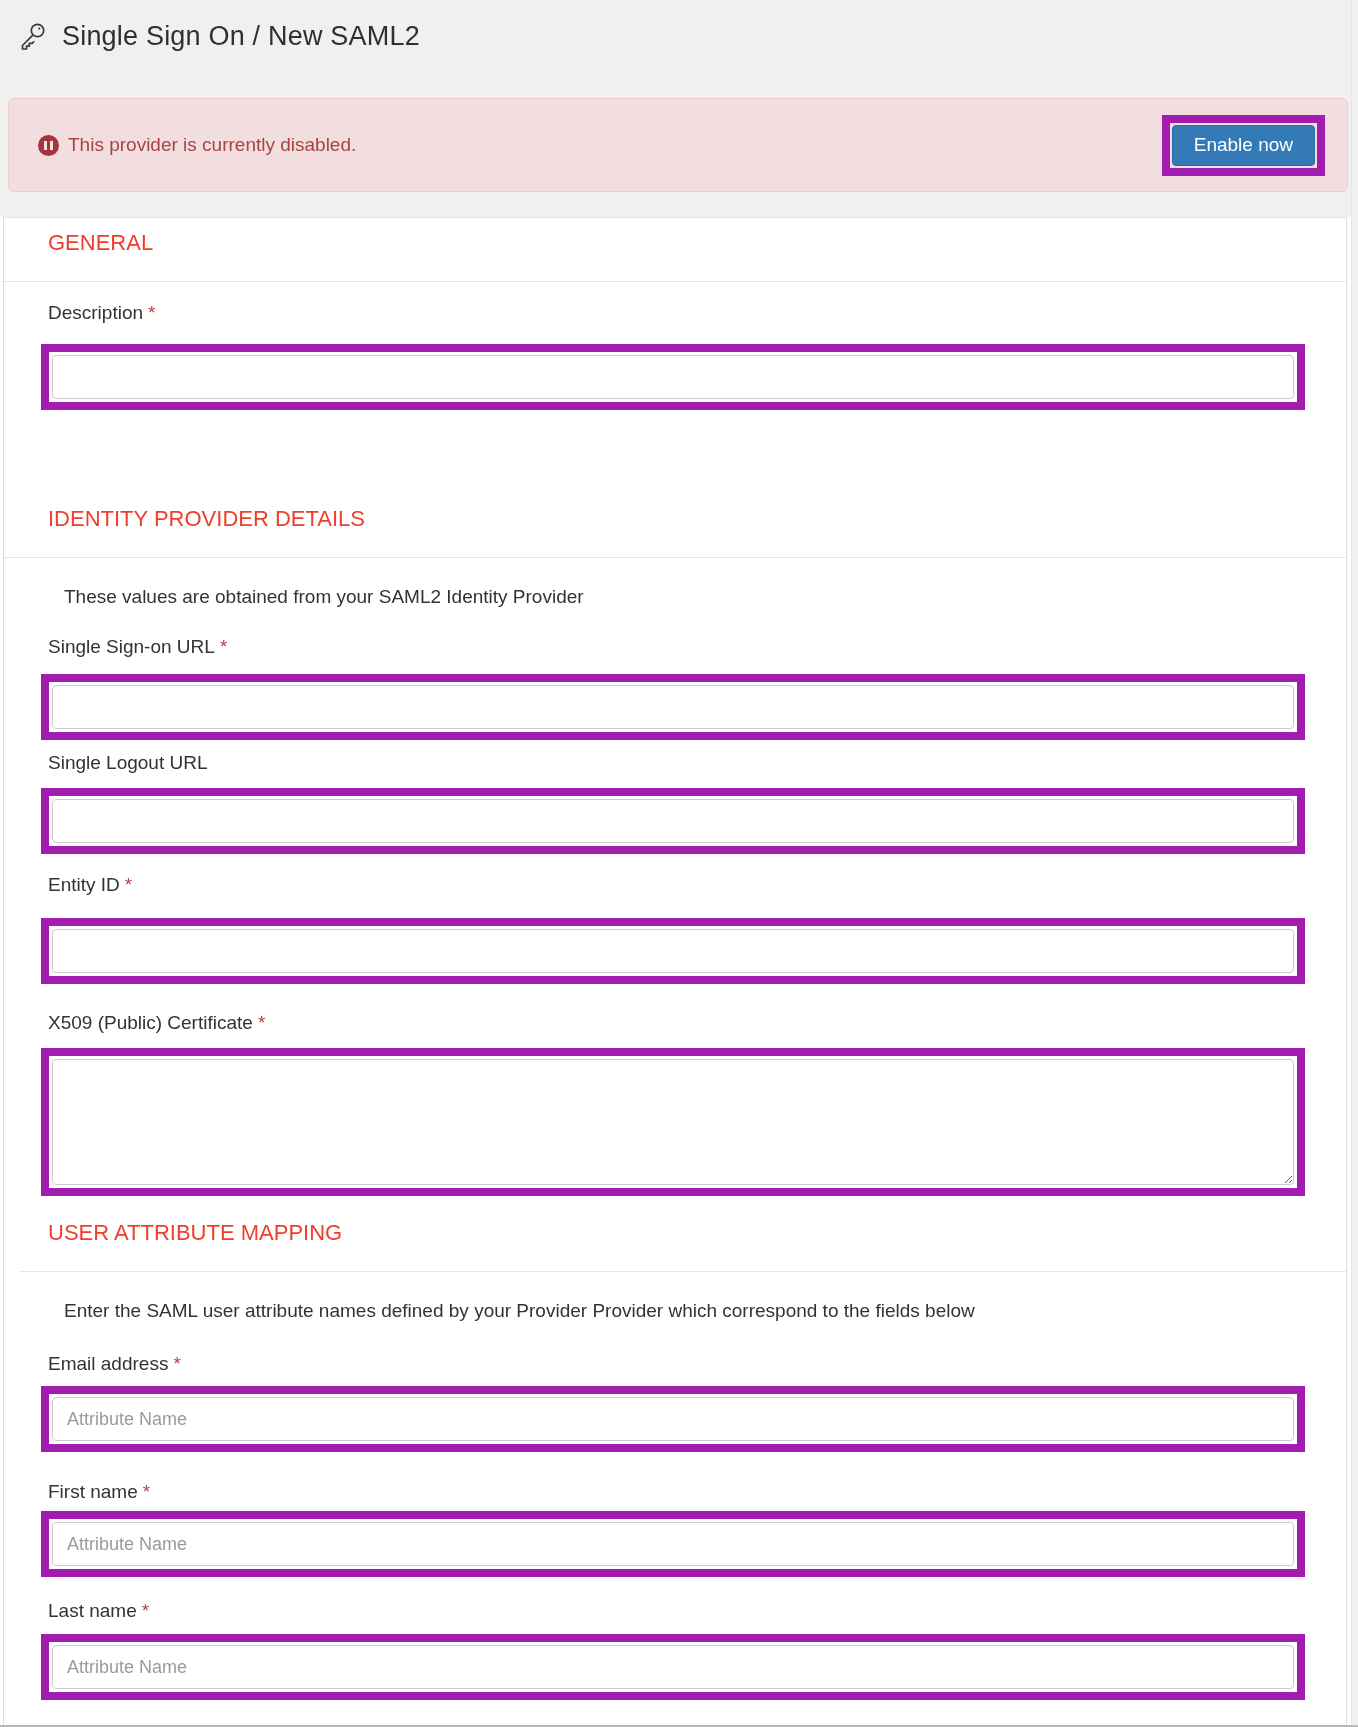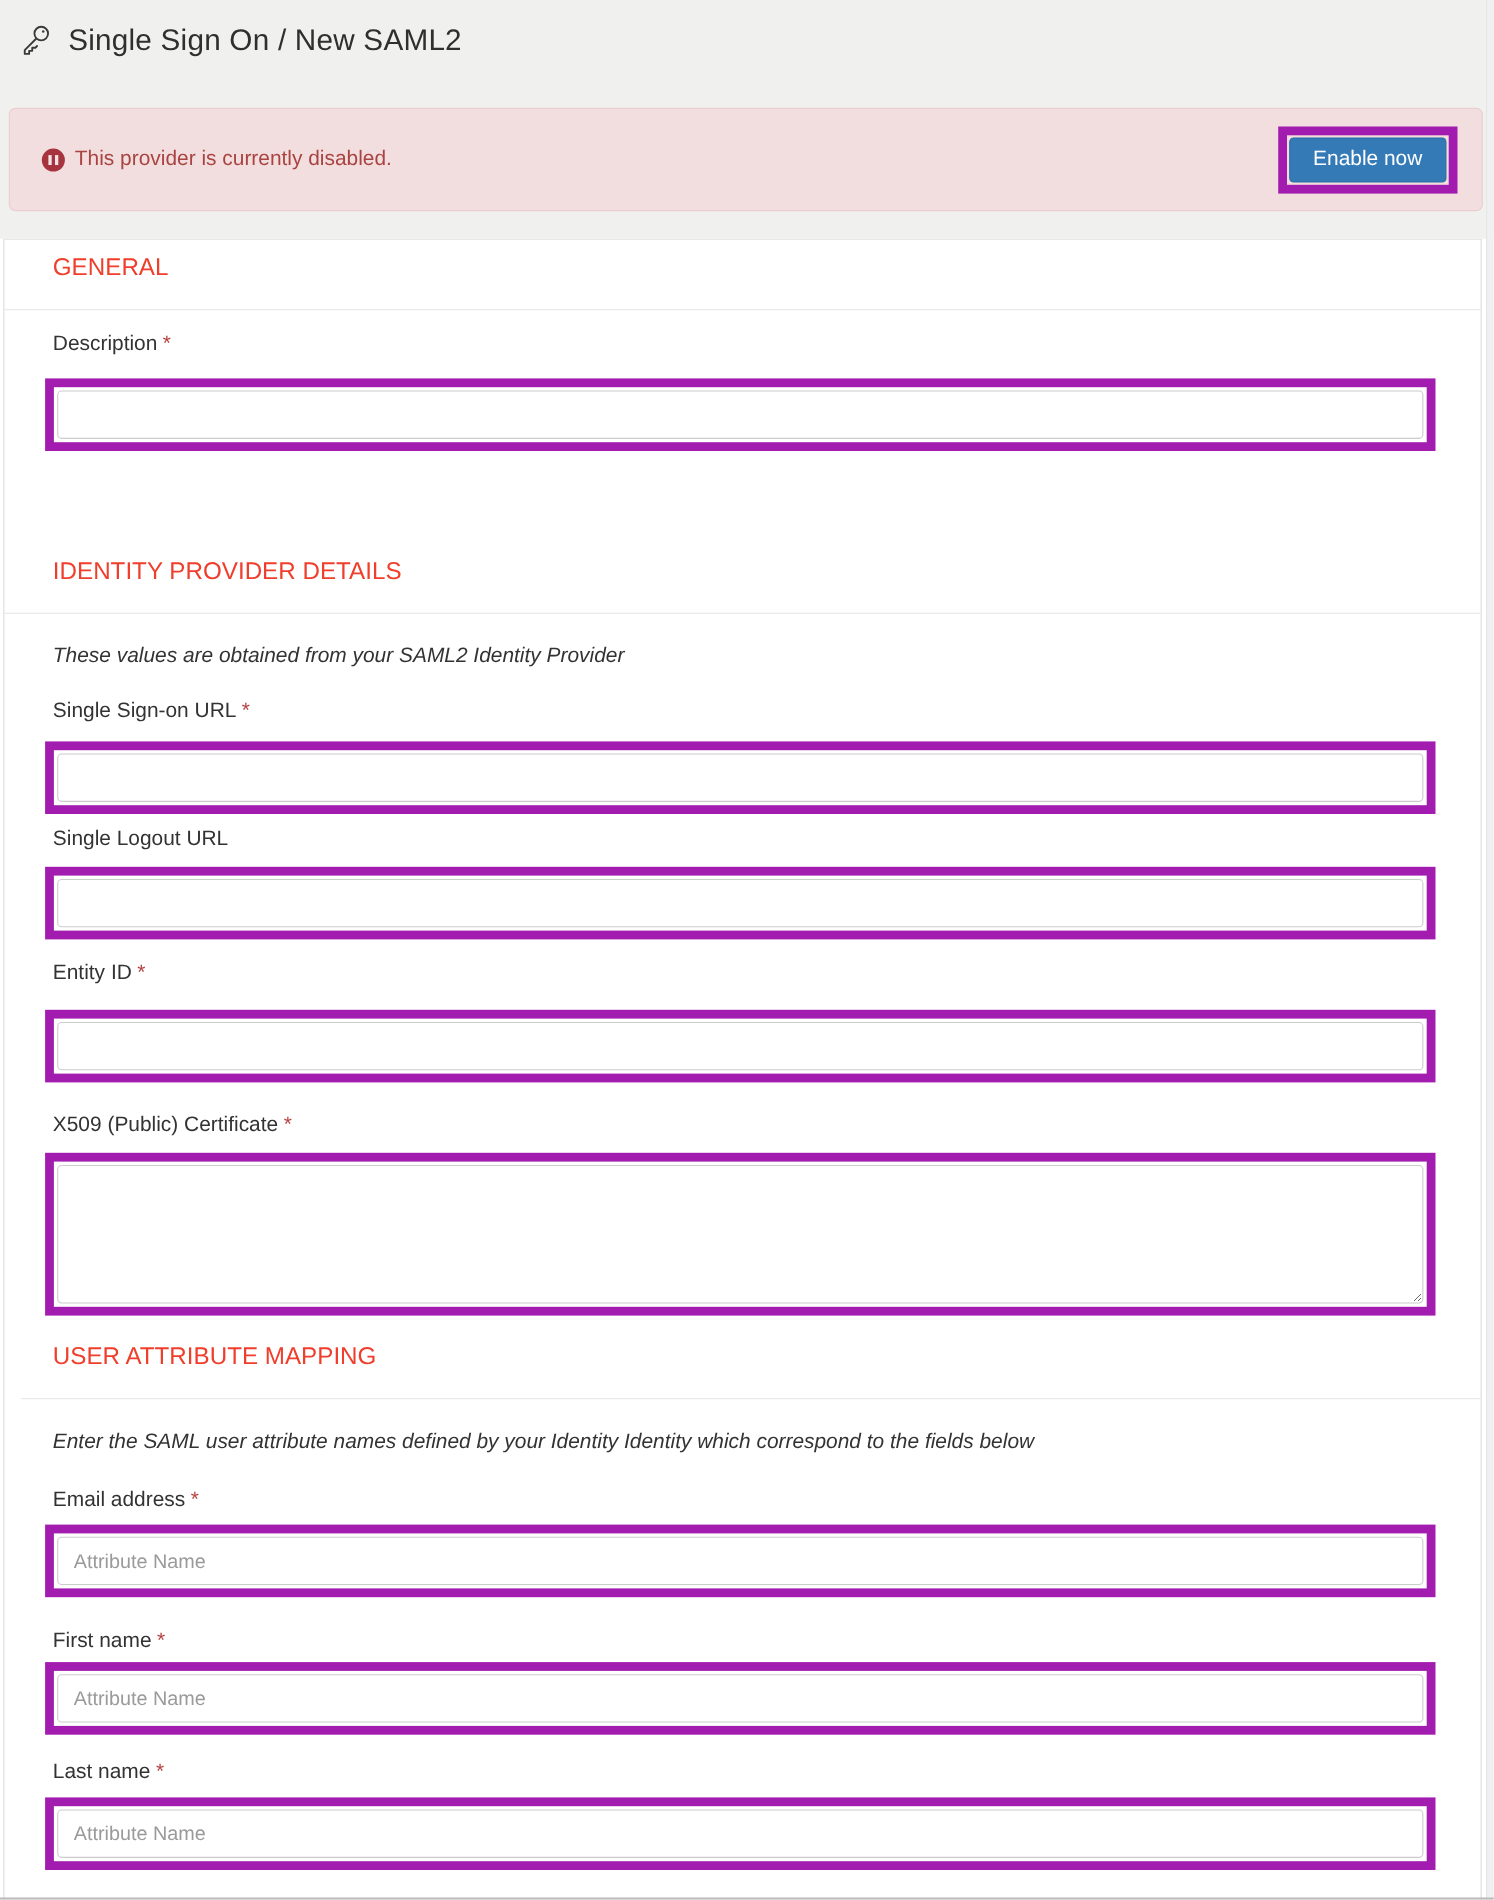--- a/index.html
+++ b/index.html
@@ -64,21 +64,21 @@
     font-size:22px; line-height:26px;
     color:#ef3e2b;
     margin-left:44px;
   }
   .h-general { margin-top:12px; }
   .h-idp     { margin-top:96px; }
   .h-uam     { margin-top:24px; }
   hr.divider { border:0; border-top:1px solid #e7e7e7; margin-top:25px; }
   hr.divider-inset { margin-left:15px; }
 
-  .intro-text { font-size:19px; line-height:22px; margin-left:44px; color:#333;font-style:italic; }
+  .intro-text { font-size:19px; line-height:22px; margin-left:60px; color:#333; }
   .intro-idp { margin-top:28px; }
   .intro-uam { margin-top:28px; }
 
   .field-label { font-size:19px; line-height:22px; margin-left:44px; color:#333; }
   .req { color:#b5413f; margin-left:5px; }
 
   .annot-field { margin-left:37px; margin-right:41px; }
   .text-input {
     display:block; width:100%; height:44px;
     border:1px solid #cccccc; border-radius:4px;
@@ -177,21 +177,21 @@
   <div class="field-label lbl-cert">
     <span>X509 (Public) Certificate</span><span class="req">*</span>
   </div>
   <div class="annot annot-field box-cert">
     <textarea class="text-input" style=""></textarea>
   </div>
 
   <h2 class="section-heading h-uam">USER ATTRIBUTE MAPPING</h2>
   <hr class="divider divider-inset">
 
-  <div class="intro-text intro-uam">Enter the SAML user attribute names defined by your Identity Identity which correspond to the fields below</div>
+  <div class="intro-text intro-uam">Enter the SAML user attribute names defined by your Provider Provider which correspond to the fields below</div>
 
   <div class="field-label lbl-email">
     <span>Email address</span><span class="req">*</span>
   </div>
   <div class="annot annot-field box-email">
     <input type="text" class="text-input" placeholder="Attribute Name" style="">
   </div>
 
   <div class="field-label lbl-first">
     <span>First name</span><span class="req">*</span>

